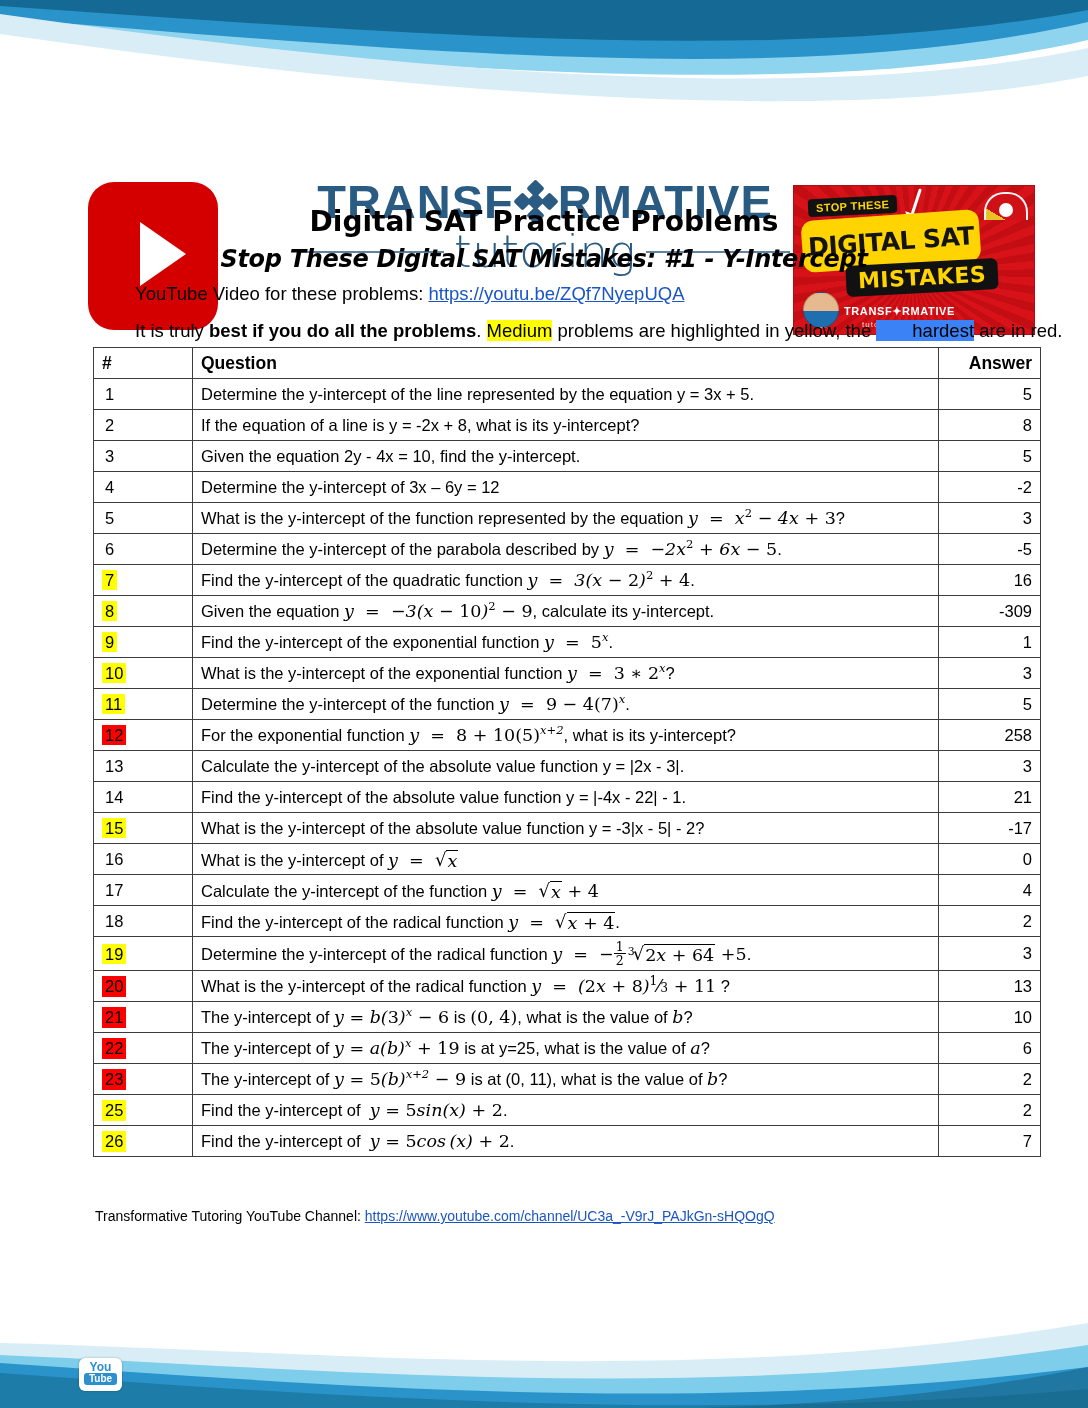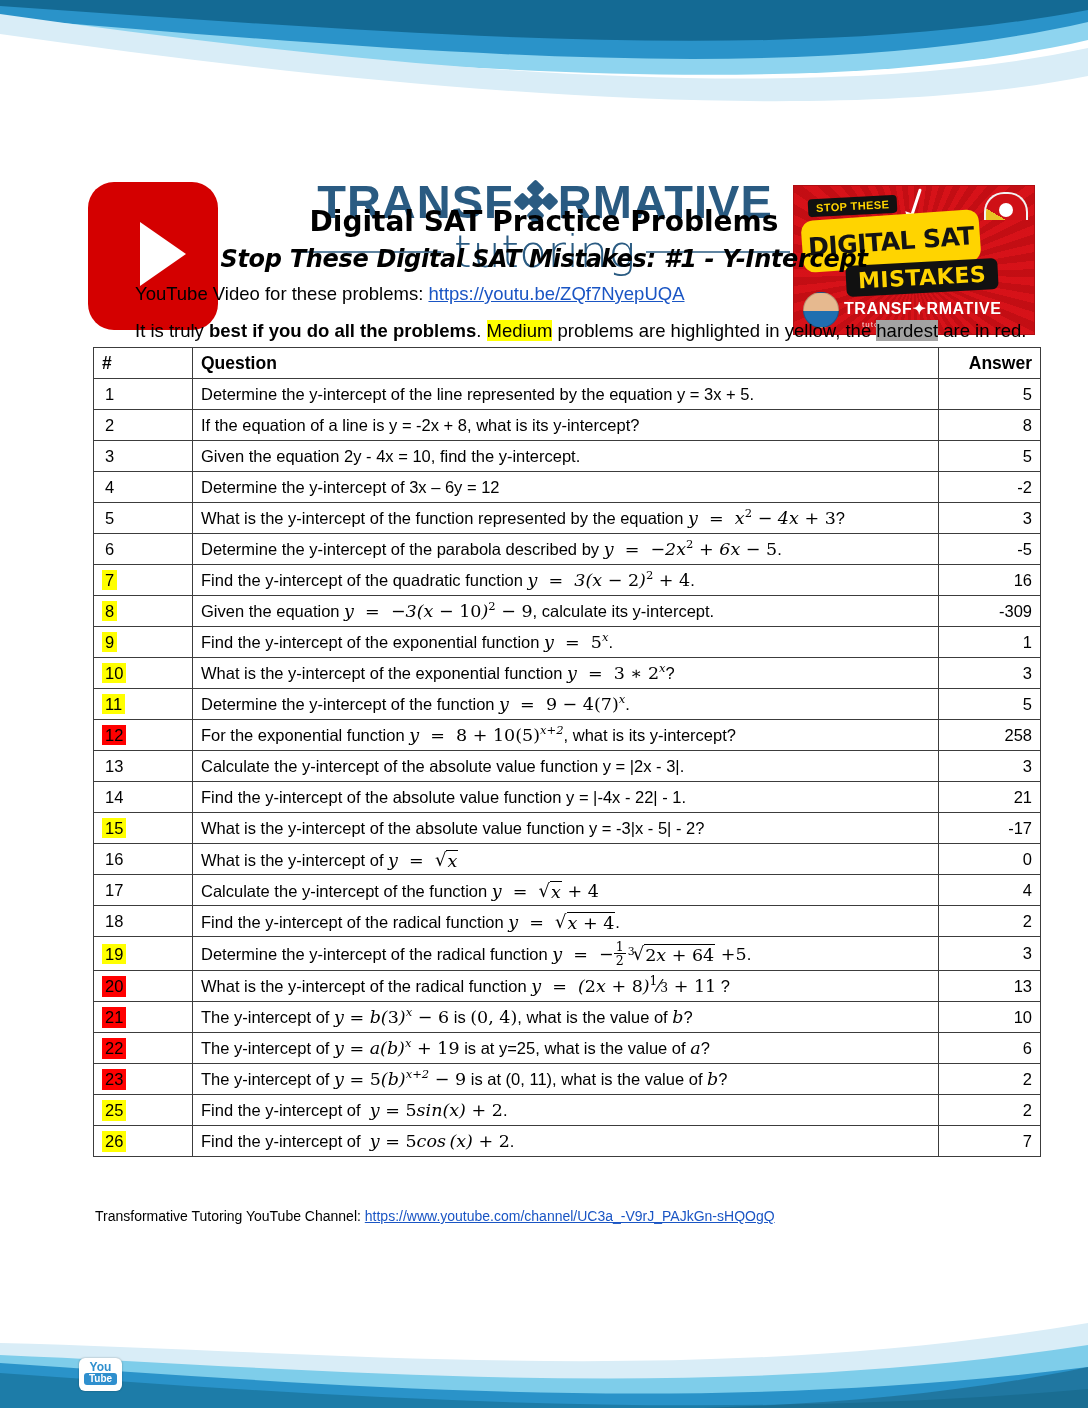--- a/index.html
+++ b/index.html
@@ -95,21 +95,21 @@
     position:absolute;right:6px;top:6px;width:40px;height:26px;border-radius:20px 20px 0 0;
     background:conic-gradient(from 180deg at 50% 100%, #1a9e3c 0deg 60deg, #e8c226 60deg 120deg, #cf1016 120deg 180deg);
     border:2px solid #f2f2f2;border-bottom:none;
   }
   .thumb .gauge:after{content:"";position:absolute;left:13px;top:9px;width:14px;height:14px;background:#fff;border-radius:50%;}
   .thumb .face{
     position:absolute;left:9px;bottom:6px;width:34px;height:34px;border-radius:50%;
     background:linear-gradient(180deg,#e6b98f 0 52%, #1f6fb0 52% 100%);border:1px solid rgba(0,0,0,.2);
   }
   .thumb .tt-mark{
-    position:absolute;left:50px;bottom:16px;color:#fff;font-weight:bold;font-size:16px;letter-spacing:.6px;
+    position:absolute;left:50px;bottom:16px;color:#fff;font-weight:bold;font-size:11px;letter-spacing:.6px;
   }
   .thumb .tt-sub{
     position:absolute;left:68px;bottom:5px;color:#ffd9d9;font-size:8px;letter-spacing:1px;
   }
 
   
   .title1{
     position:absolute;left:0;top:205px;width:1088px;text-align:center;
     font-family:"DejaVu Sans", sans-serif;font-weight:bold;font-size:28px;color:#000;
   }
@@ -121,21 +121,21 @@
 
   
   .bodyline{
     position:absolute;left:95px;font-size:18.5px;color:#000;
     font-family:"Liberation Sans", sans-serif;white-space:nowrap;margin-left:40px;
   }
   .line-video{top:283px;}
   .line-intro{top:320px;}
   .link{color:#1a55c4;text-decoration:underline;}
   .hl-yellow{background:#ffff00;}
-  .hl-red{background:#a3a3a3;color:#000;}
+  .hl-red{background:#3b82f6;color:#000;padding-left:36px;}
   b{font-weight:bold;}
 
   
   table.qt{
     position:absolute;left:93px;top:347px;width:896px;
     border-collapse:collapse;table-layout:fixed;
     font-family:"Liberation Sans", sans-serif;
   }
   table.qt td, table.qt th{
     border:1px solid #3c3c3c;

